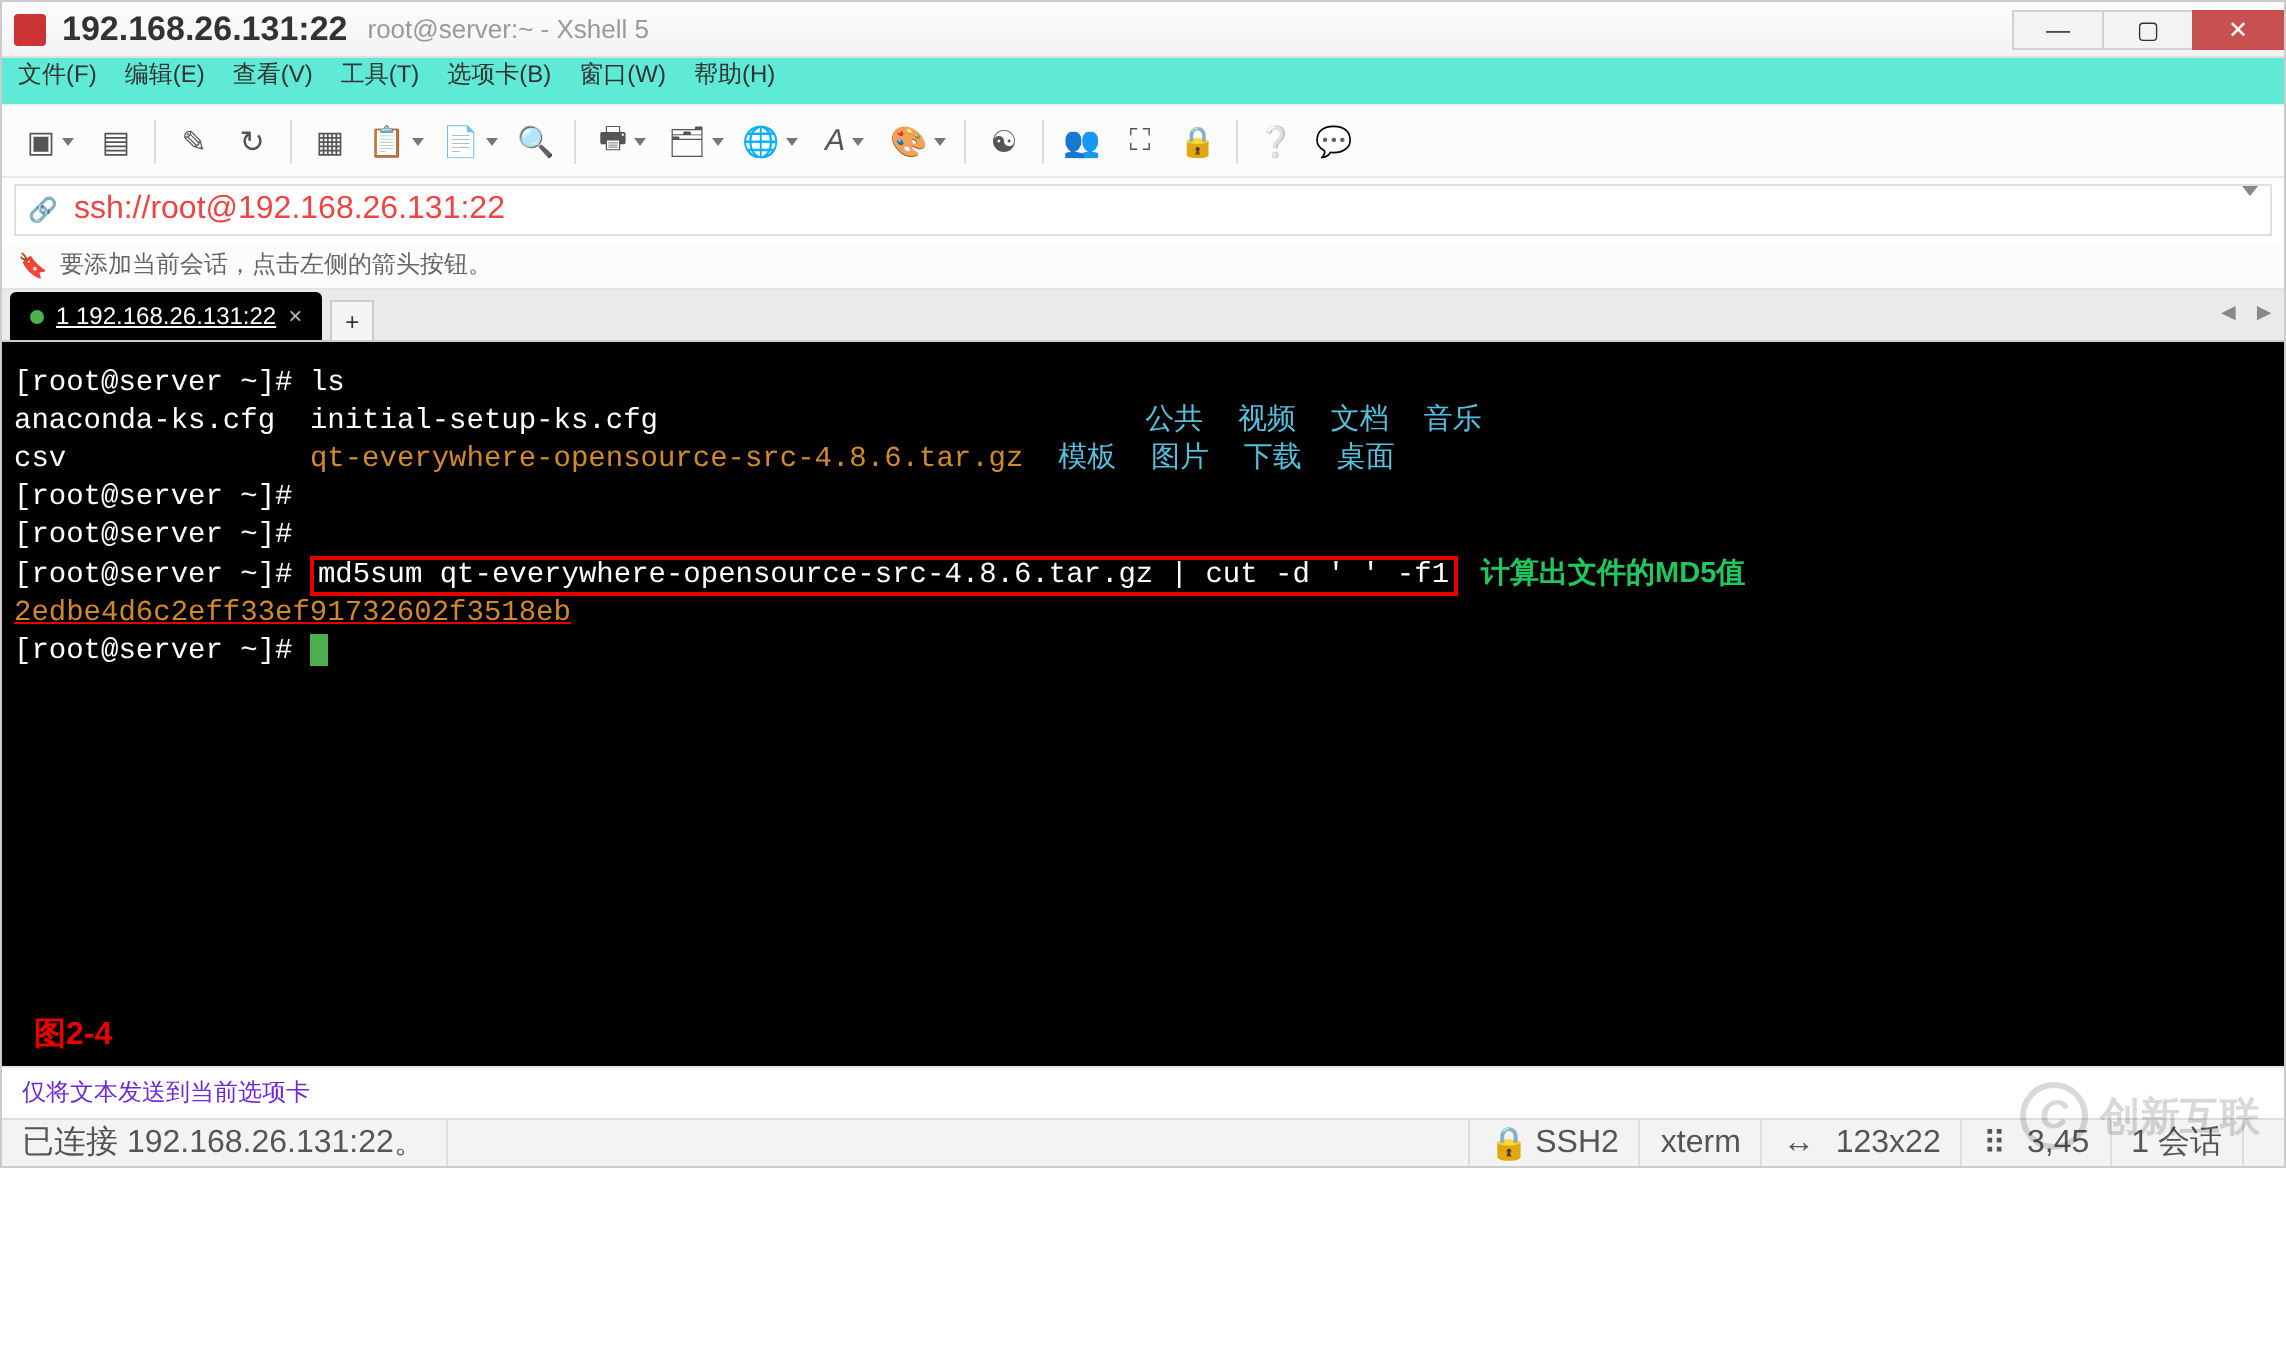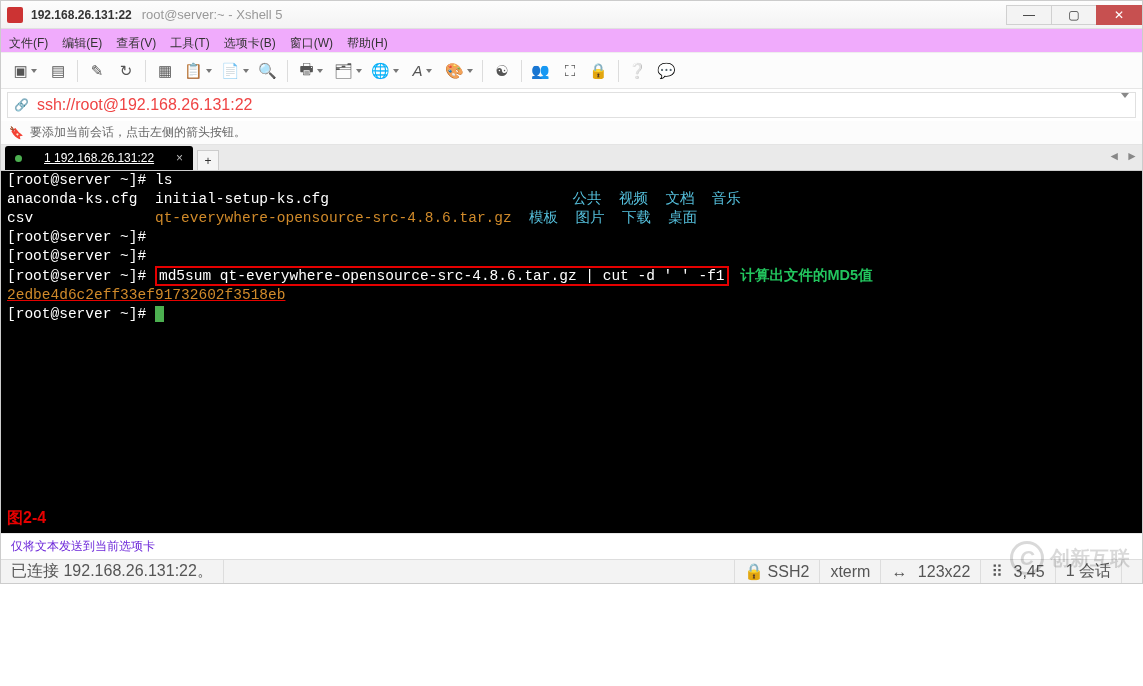--- a/index.html
+++ b/index.html
@@ -1,52 +1,52 @@
 <!DOCTYPE html>
 <html><head>
 <meta charset="utf-8">
 <style>
   *{box-sizing:border-box}
   body{margin:0;font-family:"Microsoft YaHei","Segoe UI",Tahoma,sans-serif;font-size:12px;background:#fff;color:#333}
   .window{width:1143px;background:#fff;border:1px solid #ccc;box-shadow:0 0 2px rgba(0,0,0,.1)}
   .titlebar{display:flex;align-items:center;height:28px;background:linear-gradient(#fdfdfd,#f3f3f3);border-bottom:1px solid #e0e0e0;padding:0 0 0 6px}
   .titlebar .appicon{width:16px;height:16px;background:#cc3333;border-radius:2px;margin-right:8px}
-  .titlebar .host{font-weight:bold;font-size:12px;color:#333;margin-right:10px}
+  .titlebar .host{font-weight:bold;font-size:17px;color:#333;margin-right:10px}
   .titlebar .subtitle{color:#999;font-size:13px}
   .winbtns{margin-left:auto;display:flex}
   .winbtn{width:46px;height:20px;display:flex;align-items:center;justify-content:center;font-size:12px;border:1px solid #d0d0d0;background:#f3f3f3;margin-left:-1px;cursor:pointer}
   .winbtn.close{background:#c75050;color:#fff;border-color:#c75050}
-  .menubar{display:flex;align-items:flex-end;height:24px;padding:0 8px;gap:14px;background:#f0abfc;border-bottom:1px solid #eee}
+  .menubar{display:flex;align-items:flex-start;height:24px;padding:0 8px;gap:14px;background:#5eead4;border-bottom:1px solid #eee}
   .menubar span{color:#333;cursor:default}
   .toolbar{display:flex;align-items:center;height:36px;padding:0 6px;gap:1px;background:#fcfcfc;border-bottom:1px solid #e6e6e6}
   .tbtn{width:28px;height:28px;display:flex;align-items:center;justify-content:center;border-radius:2px;cursor:pointer;font-size:15px;color:#555}
   .tbtn.drop{width:36px;position:relative}
   .tbtn.drop::after{content:"";border-left:3px solid transparent;border-right:3px solid transparent;border-top:4px solid #777;margin-left:3px}
   .tsep{width:1px;height:22px;background:#dcdcdc;margin:0 4px}
   .addrbar{display:flex;align-items:center;height:26px;border:1px solid #e0e0e0;background:#fff;margin:3px 6px;padding:0 6px;color:#555;gap:6px}
   .addrbar input{flex:1;border:0;outline:none;font-size:16px;color:#ef4444}
   .addrbar .drop::after{content:"";border-left:4px solid transparent;border-right:4px solid transparent;border-top:5px solid #888}
   .hintbar{display:flex;align-items:center;height:24px;padding:0 8px;gap:6px;color:#666;background:#fcfcfc;border-bottom:1px solid #e4e4e4}
   .tabbar{display:flex;align-items:flex-end;height:26px;background:#eaeaea;border-bottom:1px solid #ccc;position:relative}
-  .tab{display:flex;align-items:center;height:24px;background:#000;color:#fff;padding:0 10px;border-radius:3px 3px 0 0;margin-left:4px;gap:22px;font-size:12px}
+  .tab{display:flex;align-items:center;height:24px;background:#000;color:#fff;padding:0 10px;border-radius:3px 3px 0 0;margin-left:4px;gap:6px;font-size:12px}
   .tab .dot{width:7px;height:7px;border-radius:50%;background:#4caf50}
   .tab .x{color:#bbb;cursor:pointer}
   .tab .label{text-decoration:underline}
   .tab-add{width:22px;height:20px;display:flex;align-items:center;justify-content:center;background:#f5f5f5;border:1px solid #ccc;border-bottom:0;margin-left:4px;cursor:pointer}
   .tabnav{position:absolute;right:4px;top:4px;display:flex;gap:6px;color:#888}
-  .terminal{background:#000;color:#fff;font-family:"Courier New",monospace;font-size:14.5px;line-height:19px;padding:0 6px;height:362px;overflow:hidden;position:relative}
+  .terminal{background:#000;color:#fff;font-family:"Courier New",monospace;font-size:14.5px;line-height:19px;padding:12px 6px;height:362px;overflow:hidden;position:relative}
   .prompt{color:#fff}
   .f-cyan{color:#55c0dd}
   .f-orange{color:#d08a2a}
   .f-underline{}
   .redbox{border:2px solid #e60000;padding:0 2px;display:inline}
   .md5{color:#d08a2a;text-decoration:underline;text-decoration-color:#e60000}
   .annot{color:#22c55e;font-family:"Microsoft YaHei",sans-serif;font-weight:bold;margin-left:12px}
   .cursor{display:inline-block;width:9px;height:16px;background:#4caf50;vertical-align:middle}
-  .figlabel{color:#e60000;font-family:"Microsoft YaHei",sans-serif;font-weight:bold;font-size:16px;position:absolute;left:6px;bottom:6px}
+  .figlabel{color:#e60000;font-family:"Microsoft YaHei",sans-serif;font-weight:bold;font-size:16px;position:absolute;left:16px;bottom:6px}
   .sendhint{height:26px;display:flex;align-items:center;padding:0 10px;color:#6d28d9;background:#fff;border-top:1px solid #e8e8e8}
   .statusbar{display:flex;align-items:center;height:24px;background:#f3f3f3;border-top:1px solid #ddd;font-size:16px;color:#555}
   .statusbar .cell{padding:0 10px;border-right:1px solid #ddd;display:flex;align-items:center;gap:3px;height:100%}
   .statusbar .cell.right{border-left:1px solid #ddd;border-right:0}
   .statusbar .spacer{flex:1}
   .watermark{position:absolute;right:12px;bottom:8px;color:rgba(0,0,0,.15);font-size:20px;font-weight:bold;display:flex;align-items:center;gap:6px;pointer-events:none}
   .watermark .c{width:34px;height:34px;border:3px solid rgba(0,0,0,.15);border-radius:50%;display:flex;align-items:center;justify-content:center;font-style:italic}
   .wrapper{position:relative}
 </style>
 </head>

